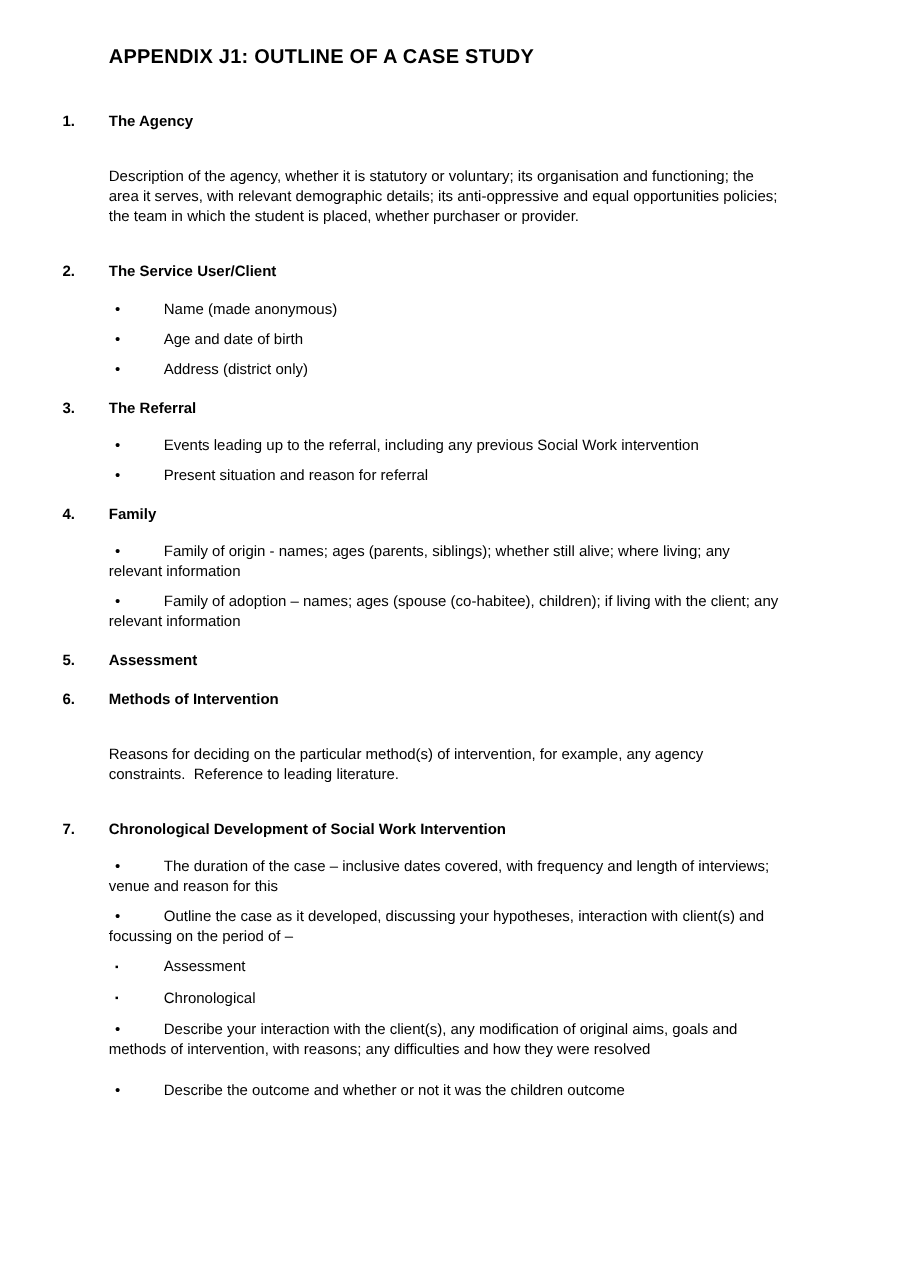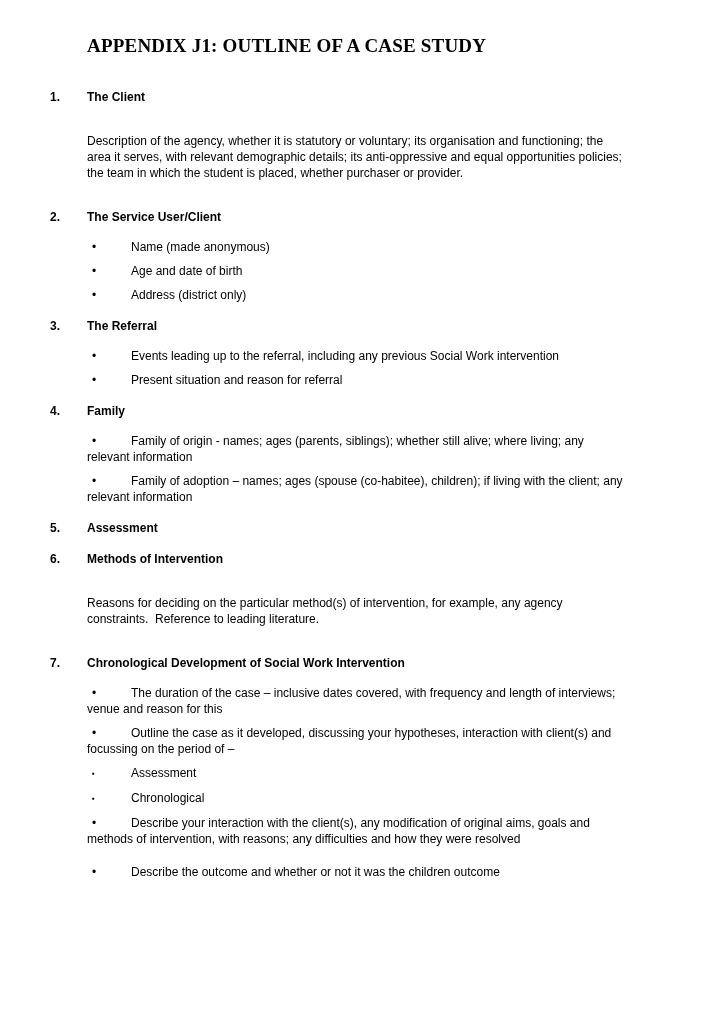--- a/index.html
+++ b/index.html
@@ -11,26 +11,25 @@
     color: #000000;
     font-family: "Liberation Sans", sans-serif;
     font-size: 12px;
     line-height: 16px;
     box-sizing: border-box;
     padding: 33px 100px 0 50px;
     overflow: hidden;
   }
   .doc-title {
     margin: 0 0 30px 37px;
-    font-size: 19px;
+    font-size: 16px;
     line-height: 26px;
     font-weight: bold;
     letter-spacing: 0.2px;
     white-space: nowrap;
-    font-family: Liberation Serif, serif;
   }
   .section { margin: 0; }
   .sec-heading {
     display: flex;
     font-weight: bold;
     margin: 15px 0 14px 0;
   }
   .sec-num { width: 37px; flex: 0 0 37px; }
   .sec-items { margin-left: 37px; }
   .para {
@@ -50,21 +49,21 @@
 </head>
 <body>
 
 <div class="page">
 
   <h1 class="doc-title">APPENDIX J1: OUTLINE OF A CASE STUDY</h1>
 
   <div class="section">
     <div class="sec-heading">
       <span class="sec-num">1.</span>
-      <span>The Client</span>
+      <span>The Agency</span>
     </div>
     <div class="sec-items">
       <p class="para">Description of the agency, whether it is statutory or voluntary; its organisation and functioning; the area it serves, with relevant demographic details; its anti-oppressive and equal opportunities policies; the team in which the student is placed, whether purchaser or provider.</p>
     </div>
   </div>
 
   <div class="section">
     <div class="sec-heading">
       <span class="sec-num">2.</span>
       <span>The Service User/Client</span>

